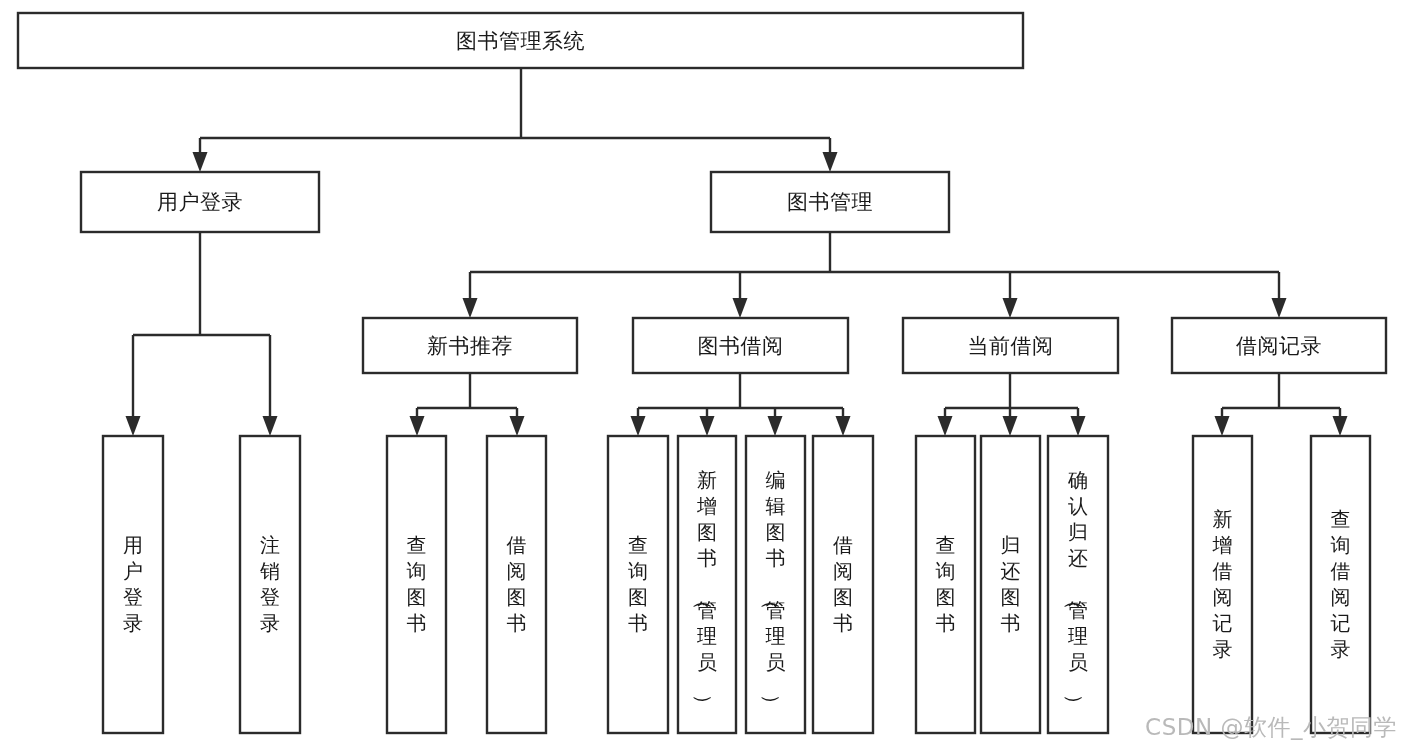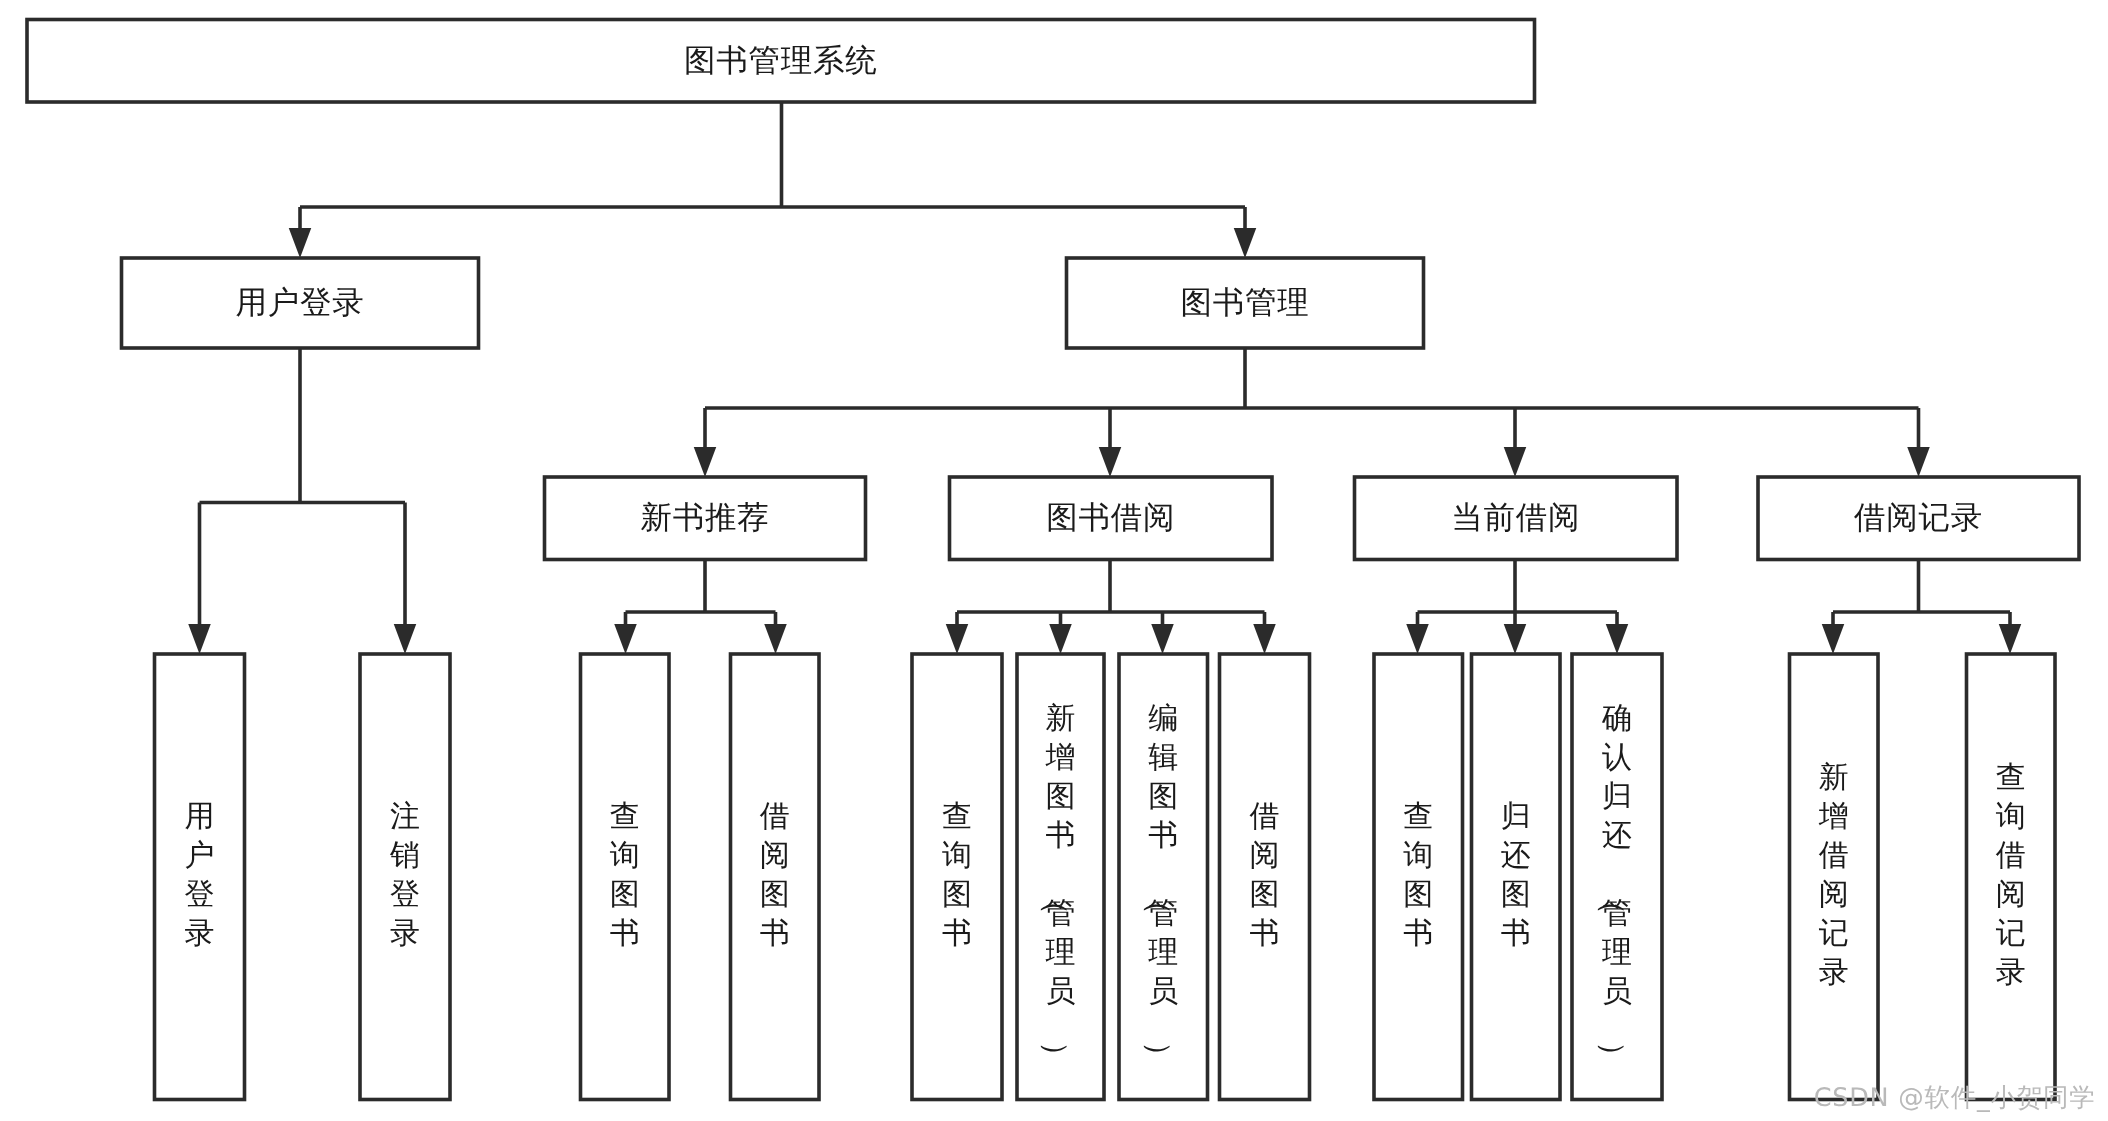--- a/index.html
+++ b/index.html
@@ -57,21 +57,21 @@
     font-size: 20px;
     fill: #1a1a1a;
     text-anchor: middle;
     dominant-baseline: middle;
   }
   .watermark-text {
     position: absolute;
     right: 8px;
     bottom: 4px;
     font-family: "DejaVu Sans", "Liberation Sans", sans-serif;
-    font-size: 17px;
+    font-size: 23px;
     color: #b9b9b9;
     white-space: nowrap;
     user-select: none;
     letter-spacing: 0.5px;
   }
 </style>
 </head>
 <body>
 
 <div id="diagram-root">

